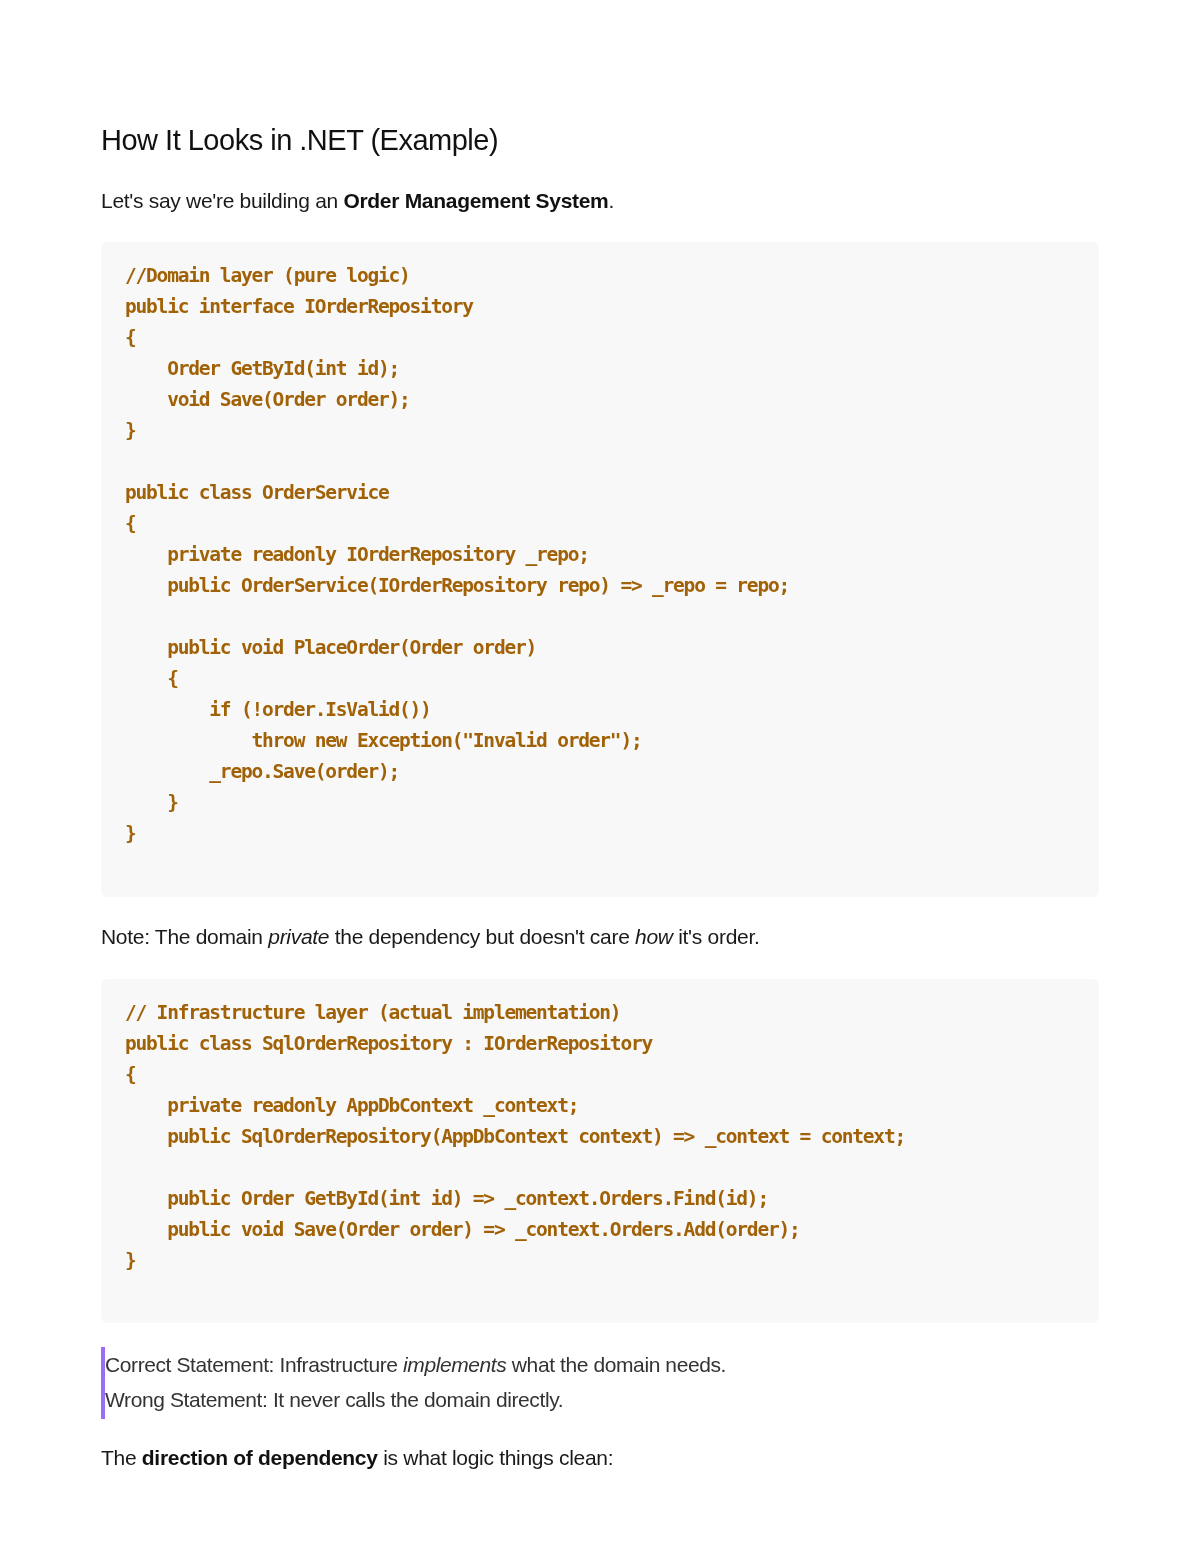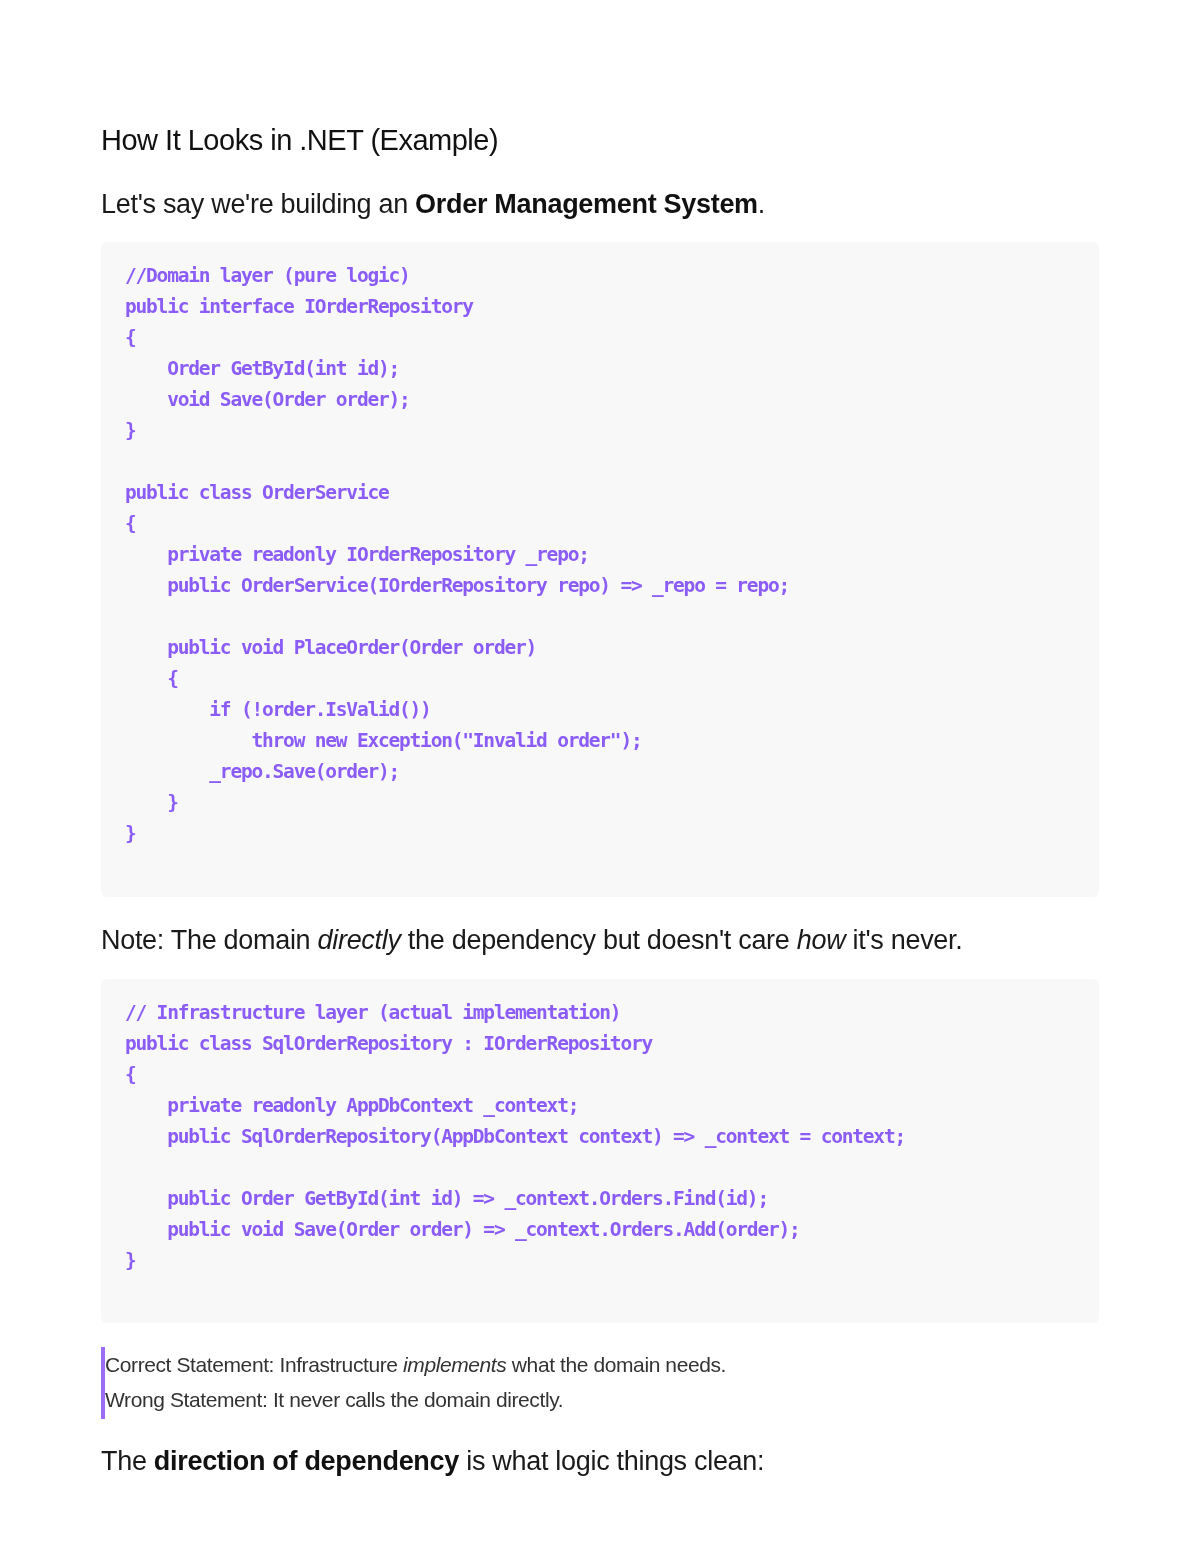--- a/index.html
+++ b/index.html
@@ -25,21 +25,21 @@
       font-family: "Liberation Sans", sans-serif;
       font-size: 29px;
       font-weight: normal;
       letter-spacing: -0.5px;
       color: #111111;
     }
     .para {
       position: absolute;
       left: 0;
       margin: 0;
-      font-size: 27px;
+      font-size: 21px;
       letter-spacing: -0.3px;
       color: #1a1a1a;
       white-space: nowrap;
     }
     .para b { font-weight: bold; color: #111; }
     .para i { font-style: italic; }
     .intro { top: 189px; }
     .note { top: 925px; }
     .dir { top: 1446px; }
 
@@ -53,21 +53,21 @@
       padding: 18px 24px;
     }
     .code1 { top: 242px; height: 655px; }
     .code2 { top: 979px; height: 344px; }
     .codeblock pre {
       margin: 0;
       font-family: "DejaVu Sans Mono", monospace;
       font-size: 19.5px;
       font-weight: bold;
       line-height: 31px;
-      color: #8b5cf6;
+      color: #a16207;
       letter-spacing: -1.2px;
       white-space: pre;
     }
 
     .quote {
       position: absolute;
       top: 1347px;
       left: 0;
       height: 72px;
       border-left: 4px solid #9b6cf5;
@@ -106,21 +106,21 @@
 
     public void PlaceOrder(Order order)
     {
         if (!order.IsValid())
             throw new Exception("Invalid order");
         _repo.Save(order);
     }
 }</pre>
   </div>
 
-  <p class="para note"><span>Note: The domain </span><i>directly</i><span> the dependency but doesn't care </span><i>how</i><span> it's never.</span></p>
+  <p class="para note"><span>Note: The domain </span><i>private</i><span> the dependency but doesn't care </span><i>how</i><span> it's order.</span></p>
 
   <div class="codeblock code2">
     <pre>// Infrastructure layer (actual implementation)
 public class SqlOrderRepository : IOrderRepository
 {
     private readonly AppDbContext _context;
     public SqlOrderRepository(AppDbContext context) =&gt; _context = context;
 
     public Order GetById(int id) =&gt; _context.Orders.Find(id);
     public void Save(Order order) =&gt; _context.Orders.Add(order);

